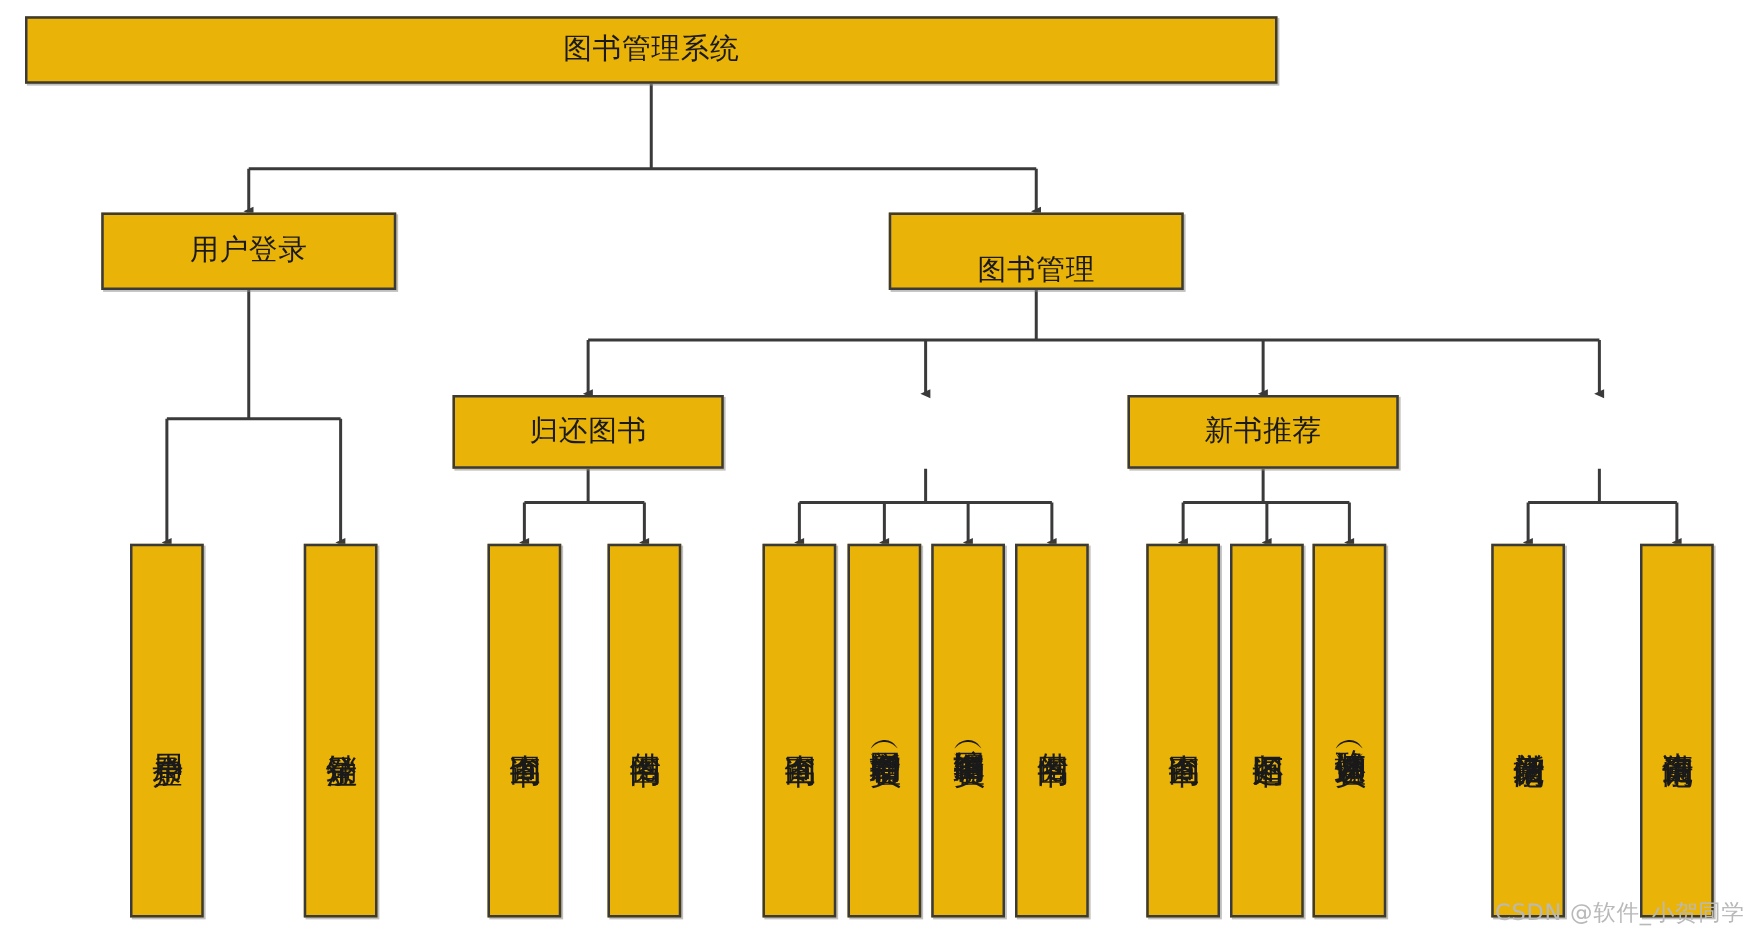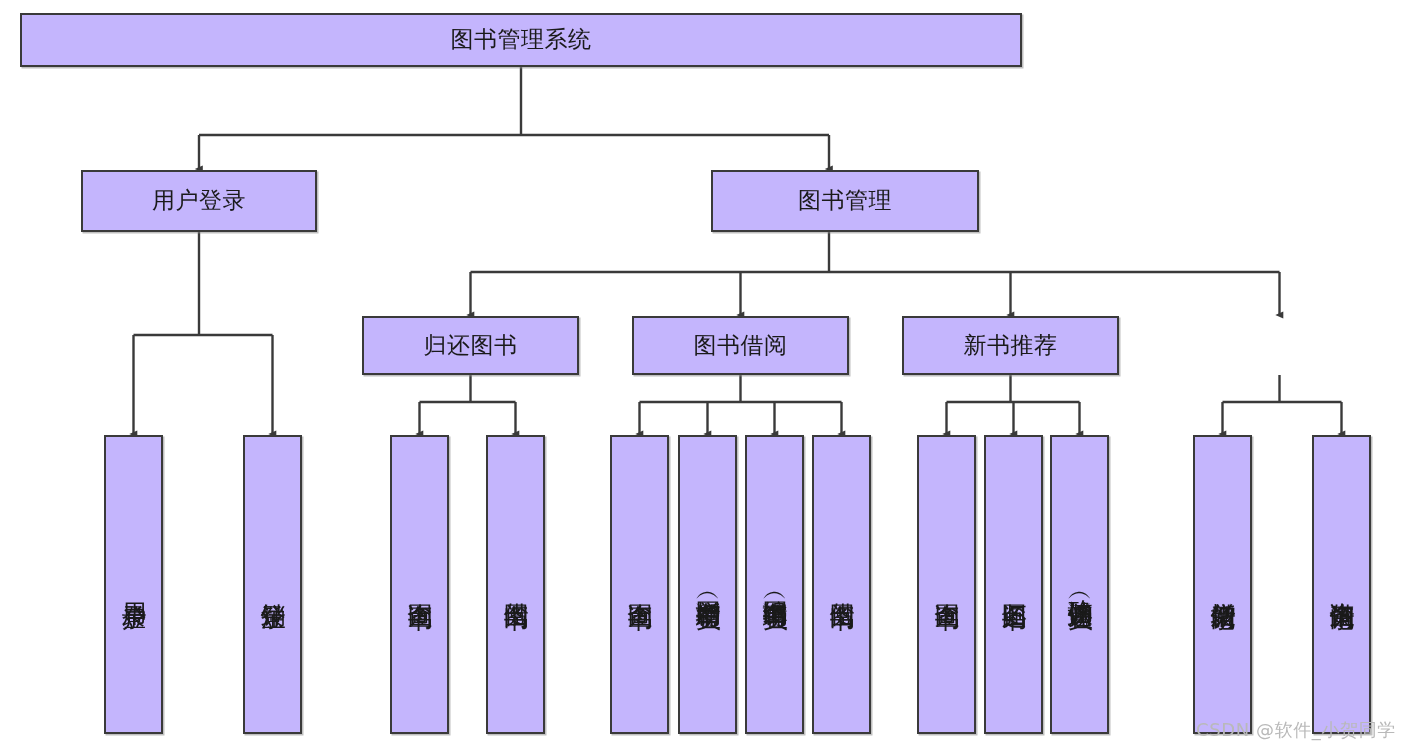--- a/index.html
+++ b/index.html
@@ -23,21 +23,21 @@
   svg#diagram-svg {
     position: absolute;
     top: 0; left: 0;
     width: 1405px;
     height: 747px;
     display: block;
   }
   .node-box {
     position: absolute;
     box-sizing: border-box;
-    background: #c4b5fd;
+    background: #eab308;
     border: 2px solid #3a3a3a;
     box-shadow: 1.5px 1.5px 0 0 rgba(140,140,140,0.55);
     display: flex;
     align-items: center;
     justify-content: center;
     overflow: hidden;
   }
   .node-label {
     color: #1a1a1a;
     text-align: center;
@@ -113,29 +113,26 @@
       </g>
   </svg>
 
   <div class="node-box horiz" style="left:20px;top:13px;width:1002px;height:54px;">
     <span class="node-label">图书管理系统</span>
   </div>
 
   <div class="node-box horiz" style="left:81px;top:170px;width:236px;height:62px;">
     <span class="node-label">用户登录</span>
   </div>
-  <div class="node-box horiz" style="left:711px;top:170px;width:268px;height:62px;">
+  <div class="node-box horiz" style="left:711px;top:170px;width:236px;height:62px;align-items:flex-end;">
     <span class="node-label">图书管理</span>
   </div>
 
   <div class="node-box horiz" style="left:362px;top:316px;width:217px;height:59px;">
     <span class="node-label">归还图书</span>
-  </div>
-  <div class="node-box horiz" style="left:632px;top:316px;width:217px;height:59px;">
-    <span class="node-label">图书借阅</span>
   </div>
   <div class="node-box horiz" style="left:902px;top:316px;width:217px;height:59px;">
     <span class="node-label">新书推荐</span>
   </div>
 
   <div class="node-box vert" style="left:104px;top:435px;width:59px;height:299px;">
     <span class="node-label">用户登录</span>
   </div>
   <div class="node-box vert" style="left:243px;top:435px;width:59px;height:299px;">
     <span class="node-label">注销登录</span>

